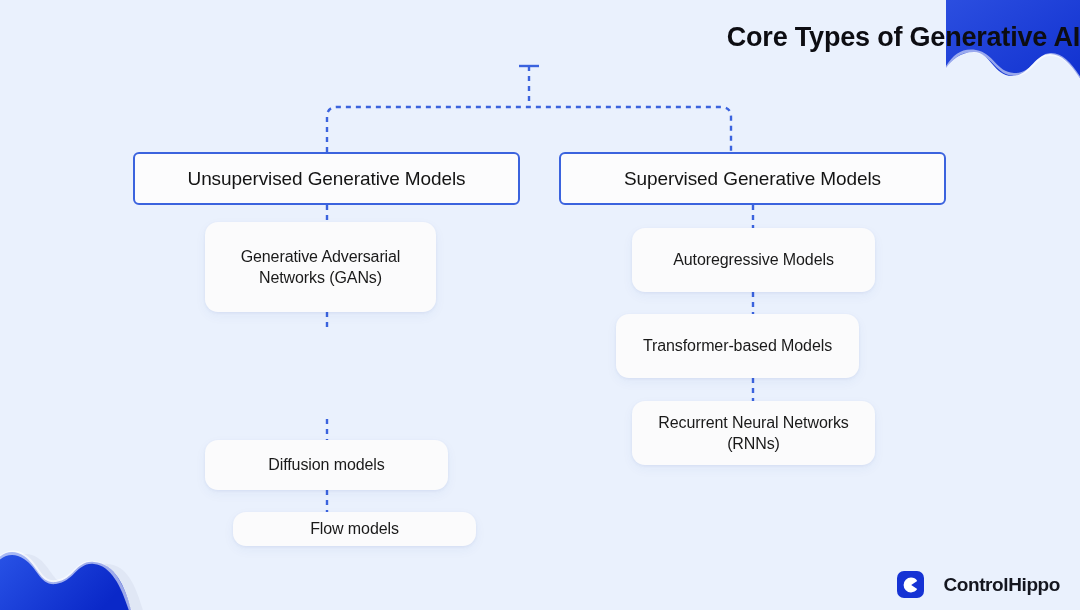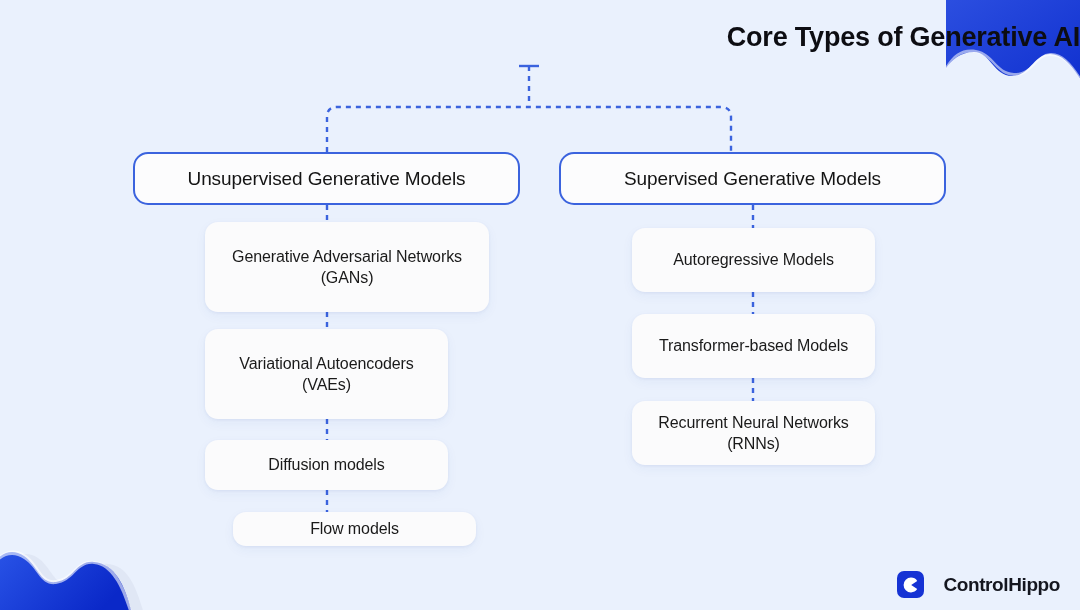--- a/index.html
+++ b/index.html
@@ -61,21 +61,21 @@
     position: absolute;
     inset: 0;
   }
 
   
   .parent-box {
     position: absolute;
     box-sizing: border-box;
     background: #fcfcfd;
     border: 2px solid #3b63de;
-    border-radius: 15px;
+    border-radius: 6px;
     display: flex;
     align-items: center;
     justify-content: center;
     font-size: 19px;
     color: #141414;
     letter-spacing: -0.1px;
   }
   .parent-left  { left: 133px; top: 152px; width: 387px; height: 53px; }
   .parent-right { left: 559px; top: 152px; width: 387px; height: 53px; }
 
@@ -92,28 +92,28 @@
     justify-content: center;
     text-align: center;
     font-size: 16px;
     line-height: 1.32;
     color: #1a1a1a;
     letter-spacing: -0.1px;
     padding: 0 10px;
   }
 
   
-  .l1 { left: 205px; top: 222px; width: 284px; height: 90px; align-items: center; }
+  .l1 { left: 205px; top: 222px; width: 231px; height: 90px; align-items: center; }
   .l2 { left: 205px; top: 329px; width: 243px; height: 90px; }
   .l3 { left: 205px; top: 440px; width: 243px; height: 50px; }
   .l4 { left: 205px; top: 512px; width: 243px; height: 34px; margin-left: 28px; }
 
   
   .r1 { left: 632px; top: 228px; width: 243px; height: 64px; text-align: center; }
-  .r2 { left: 632px; top: 314px; width: 243px; height: 64px; }
+  .r2 { left: 616px; top: 314px; width: 243px; height: 64px; }
   .r3 { left: 632px; top: 401px; width: 243px; height: 64px; }
 
   
   .logo {
     position: absolute;
     right: 20px;
     bottom: 12px;
     display: flex;
     align-items: center;
     gap: 19px;
@@ -199,23 +199,20 @@
     <span>Unsupervised Generative Models</span>
   </div>
 
   <div class="parent-box parent-right">
     <span>Supervised Generative Models</span>
   </div>
 
   <div class="child-box l1">
     <span>Generative Adversarial Networks (GANs)</span>
   </div>
-  <div class="child-box l2">
-    <span>Variational Autoencoders (VAEs)</span>
-  </div>
   <div class="child-box l3">
     <span>Diffusion models</span>
   </div>
   <div class="child-box l4">
     <span>Flow models</span>
   </div>
 
   <div class="child-box r1">
     <span>Autoregressive Models</span>
   </div>

